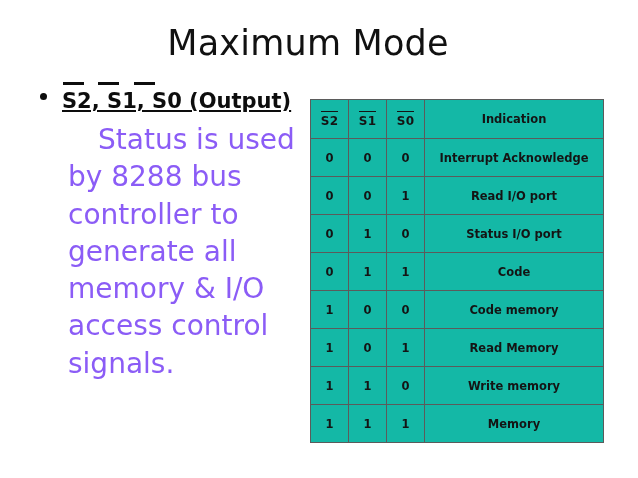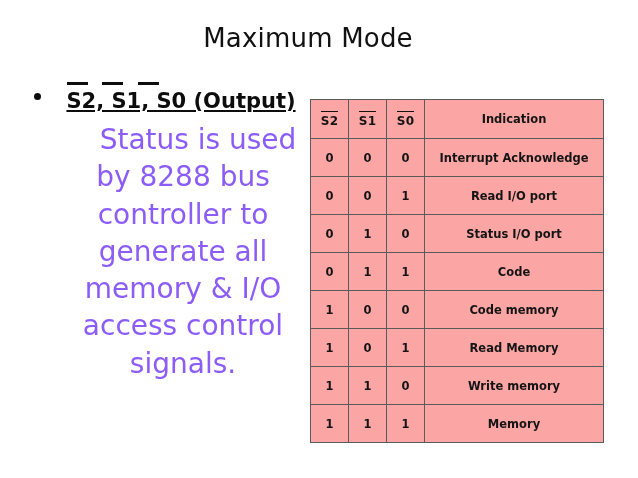--- a/index.html
+++ b/index.html
@@ -17,34 +17,33 @@
     -webkit-font-smoothing: antialiased;
   }
 
   
   .slide-title {
     position: absolute;
     top: 24px;
     left: 0;
     width: 616px;
     text-align: center;
-    font-size: 26px;
+    font-size: 35px;
     font-weight: 400;
     letter-spacing: 0.2px;
     color: #111111;
     line-height: 1.1;
   }
 
   
   .content-block {
     position: absolute;
-    left: 18px;
+    left: 24px;
     top: 72px;
     width: 288px;
-    text-align: center;
   }
 
   .bullet-row {
     position: relative;
     padding-left: 38px;
     min-height: 34px;
   }
   .bullet-dot {
     position: absolute;
     left: 16px;
@@ -88,21 +87,21 @@
   }
 
   
   .truth-table {
     position: absolute;
     left: 310px;
     top: 99px;
     width: 289px;
     border-collapse: collapse;
     table-layout: fixed;
-    background: #fca5a5;
+    background: #14b8a6;
   }
   .truth-table td, .truth-table th {
     border: 1px solid #5b5b5b;
     text-align: center;
     vertical-align: middle;
     font-size: 11.5px;
     font-weight: bold;
     color: #141414;
     padding: 0;
   }

